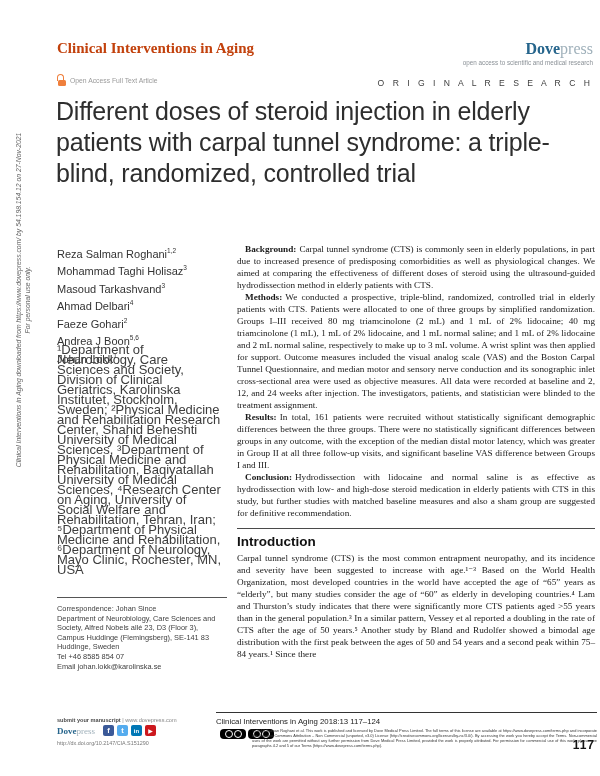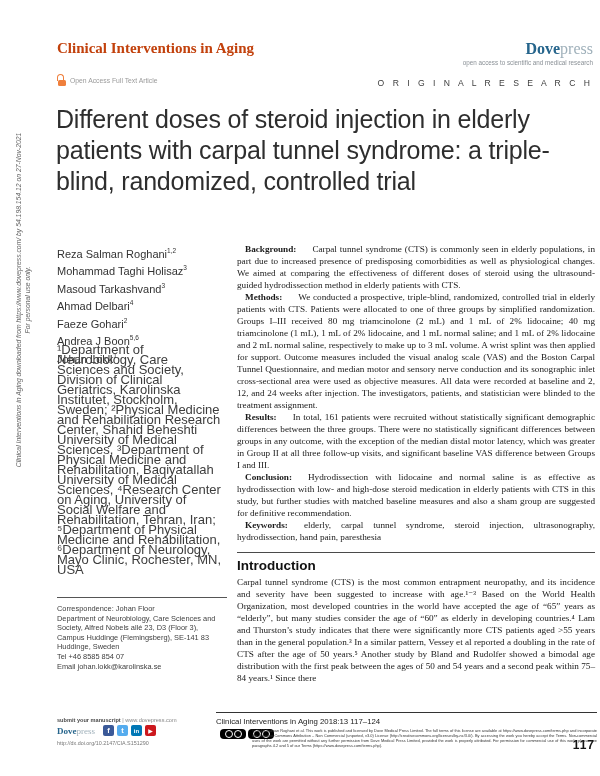--- a/index.html
+++ b/index.html
@@ -18,33 +18,33 @@
   .dove-logo .press{color:#9fb0ba;}
   .tagline{position:absolute;right:7px;top:59px;font-size:6.3px;color:#8a9096;}
   .oa-row{position:absolute;left:57px;top:74px;display:flex;align-items:center;gap:4px;}
   .oa-lock{position:relative;width:9px;height:12px;}
   .oa-lock .shackle{position:absolute;left:0;top:0;width:5px;height:6px;border:1.4px solid #ef7f3c;
       border-bottom:none;border-radius:4px 4px 0 0;}
   .oa-lock .body{position:absolute;left:1px;bottom:0;width:8px;height:6.5px;background:#ef7f3c;border-radius:1.5px;}
   .oa-label{font-size:6.8px;color:#9a9a9a;}
   .category{position:absolute;right:7px;top:78px;font-size:8.6px;letter-spacing:3px;color:#3c3c3c;}
   
-  .paper-title{position:absolute;left:56px;top:104px;width:520px;font-size:25px;line-height:31px;
+  .paper-title{position:absolute;left:56px;top:96px;width:520px;font-size:25px;line-height:31px;
       color:#2e2e2e;letter-spacing:-0.2px;}
   
   .authors{position:absolute;left:57px;top:244px;width:172px;font-size:11px;line-height:13.8px;color:#333;}
   .authors sup{font-size:6.5px;}
   .affiliations{position:absolute;left:57px;top:345px;width:166px;font-size:13px;line-height:10px;color:#3d3d3d;}
   .corr-rule{position:absolute;left:57px;top:597px;width:170px;border-top:1px solid #555;}
   .correspondence{position:absolute;left:57px;top:604px;width:166px;font-size:7.4px;line-height:9.6px;color:#3d3d3d;}
   
   .right-col{position:absolute;left:237px;top:243px;width:358px;}
   .abs{margin:0;font-family:"Liberation Serif","DejaVu Serif",serif;font-size:9.2px;line-height:12px;
       text-align:justify;color:#1a1a1a;}
-  .abs b{margin-right:16px;padding-left:8px;}
+  .abs b{margin-right:3px;padding-left:8px;}
   .kw-rule{border:none;border-top:1px solid #4a4a4a;margin:9px 0 5px 0;}
   .intro-head{margin:0 0 3px 0;font-size:13.5px;font-weight:bold;color:#111;
       font-family:"Liberation Sans","DejaVu Sans",sans-serif;}
   .intro-p{margin:0;font-family:"Liberation Serif","DejaVu Serif",serif;font-size:9.2px;line-height:12px;
       text-align:justify;color:#1a1a1a;}
   
   .foot-rule{position:absolute;left:216px;top:712px;width:381px;border-top:1px solid #333;}
   .foot-journal{position:absolute;left:216px;top:717px;width:340px;font-size:7.8px;color:#222;}
   .foot-page{position:absolute;right:5px;top:738px;font-size:12px;font-weight:bold;color:#111;letter-spacing:1px;}
   .cc-badges{position:absolute;left:220px;top:729px;display:flex;gap:2px;}
@@ -101,32 +101,31 @@
     <div><span>Ahmad Delbari</span><sup>4</sup></div>
     <div><span>Faeze Gohari</span><sup>2</sup></div>
     <div><span>Andrea J Boon</span><sup>5,6</sup></div>
     <div><span>Johan Lokk</span><sup>1</sup></div>
   </div>
 
   <div class="affiliations">¹Department of Neurobiology, Care Sciences and Society, Division of Clinical Geriatrics, Karolinska Institutet, Stockholm, Sweden; ²Physical Medicine and Rehabilitation Research Center, Shahid Beheshti University of Medical Sciences, ³Department of Physical Medicine and Rehabilitation, Baqiyatallah University of Medical Sciences, ⁴Research Center on Aging, University of Social Welfare and Rehabilitation, Tehran, Iran; ⁵Department of Physical Medicine and Rehabilitation, ⁶Department of Neurology, Mayo Clinic, Rochester, MN, USA</div>
 
   <div class="corr-rule"></div>
   <div class="correspondence">
-    <div>Correspondence: Johan Floor</div>
+    <div>Correspondence: Johan Since</div>
     <div>Department of Neurobiology, Care Sciences and Society, Alfred Nobels allé 23, D3 (Floor 3), Campus Huddinge (Flemingsberg), SE-141 83 Huddinge, Sweden</div>
     <div>Tel +46 8585 854 07</div>
     <div>Email johan.lokk@karolinska.se</div>
   </div>
 
   <div class="right-col">
     <p class="abs"><b>Background:</b><span>Carpal tunnel syndrome (CTS) is commonly seen in elderly populations, in part due to increased presence of predisposing comorbidities as well as physiological changes. We aimed at comparing the effectiveness of different doses of steroid using the ultrasound-guided hydrodissection method in elderly patients with CTS.</span></p>
     <p class="abs"><b>Methods:</b><span>We conducted a prospective, triple-blind, randomized, controlled trial in elderly patients with CTS. Patients were allocated to one of three groups by simplified randomization. Groups I–III received 80 mg triamcinolone (2 mL) and 1 mL of 2% lidocaine; 40 mg triamcinolone (1 mL), 1 mL of 2% lidocaine, and 1 mL normal saline; and 1 mL of 2% lidocaine and 2 mL normal saline, respectively to make up to 3 mL volume. A wrist splint was then applied for support. Outcome measures included the visual analog scale (VAS) and the Boston Carpal Tunnel Questionnaire, and median motor and sensory nerve conduction and its sonographic inlet cross-sectional area were used as objective measures. All data were recorded at baseline and 2, 12, and 24 weeks after injection. The investigators, patients, and statistician were blinded to the treatment assignment.</span></p>
     <p class="abs"><b>Results:</b><span>In total, 161 patients were recruited without statistically significant demographic differences between the three groups. There were no statistically significant differences between groups in any outcome, with the exception of the median distal motor latency, which was greater in Group II at all three follow-up visits, and significant baseline VAS difference between Groups I and III.</span></p>
     <p class="abs"><b>Conclusion:</b><span>Hydrodissection with lidocaine and normal saline is as effective as hydrodissection with low- and high-dose steroid medication in elderly patients with CTS in this study, but further studies with matched baseline measures and also a sham group are suggested for definitive recommendation.</span></p>
-    <p class="abs"><b>Keywords:</b><span>elderly, carpal tunnel syndrome, steroid injection, ultrasonography, hydrodissection, hand pain, paresthesia</span></p>
     <hr class="kw-rule">
     <h2 class="intro-head">Introduction</h2>
     <p class="intro-p">Carpal tunnel syndrome (CTS) is the most common entrapment neuropathy, and its incidence and severity have been suggested to increase with age.¹⁻³ Based on the World Health Organization, most developed countries in the world have accepted the age of “65” years as “elderly”, but many studies consider the age of “60” as elderly in developing countries.⁴ Lam and Thurston’s study indicates that there were significantly more CTS patients aged &gt;55 years than in the general population.³ In a similar pattern, Vessey et al reported a doubling in the rate of CTS after the age of 50 years.⁵ Another study by Bland and Rudolfer showed a bimodal age distribution with the first peak between the ages of 50 and 54 years and a second peak within 75–84 years.¹ Since there</p>
   </div>
 
   <div class="foot-rule"></div>
   <div class="foot-journal">Clinical Interventions in Aging 2018:13 117–124</div>
   <div class="foot-page">117</div>
 
   <div class="cc-badges">

